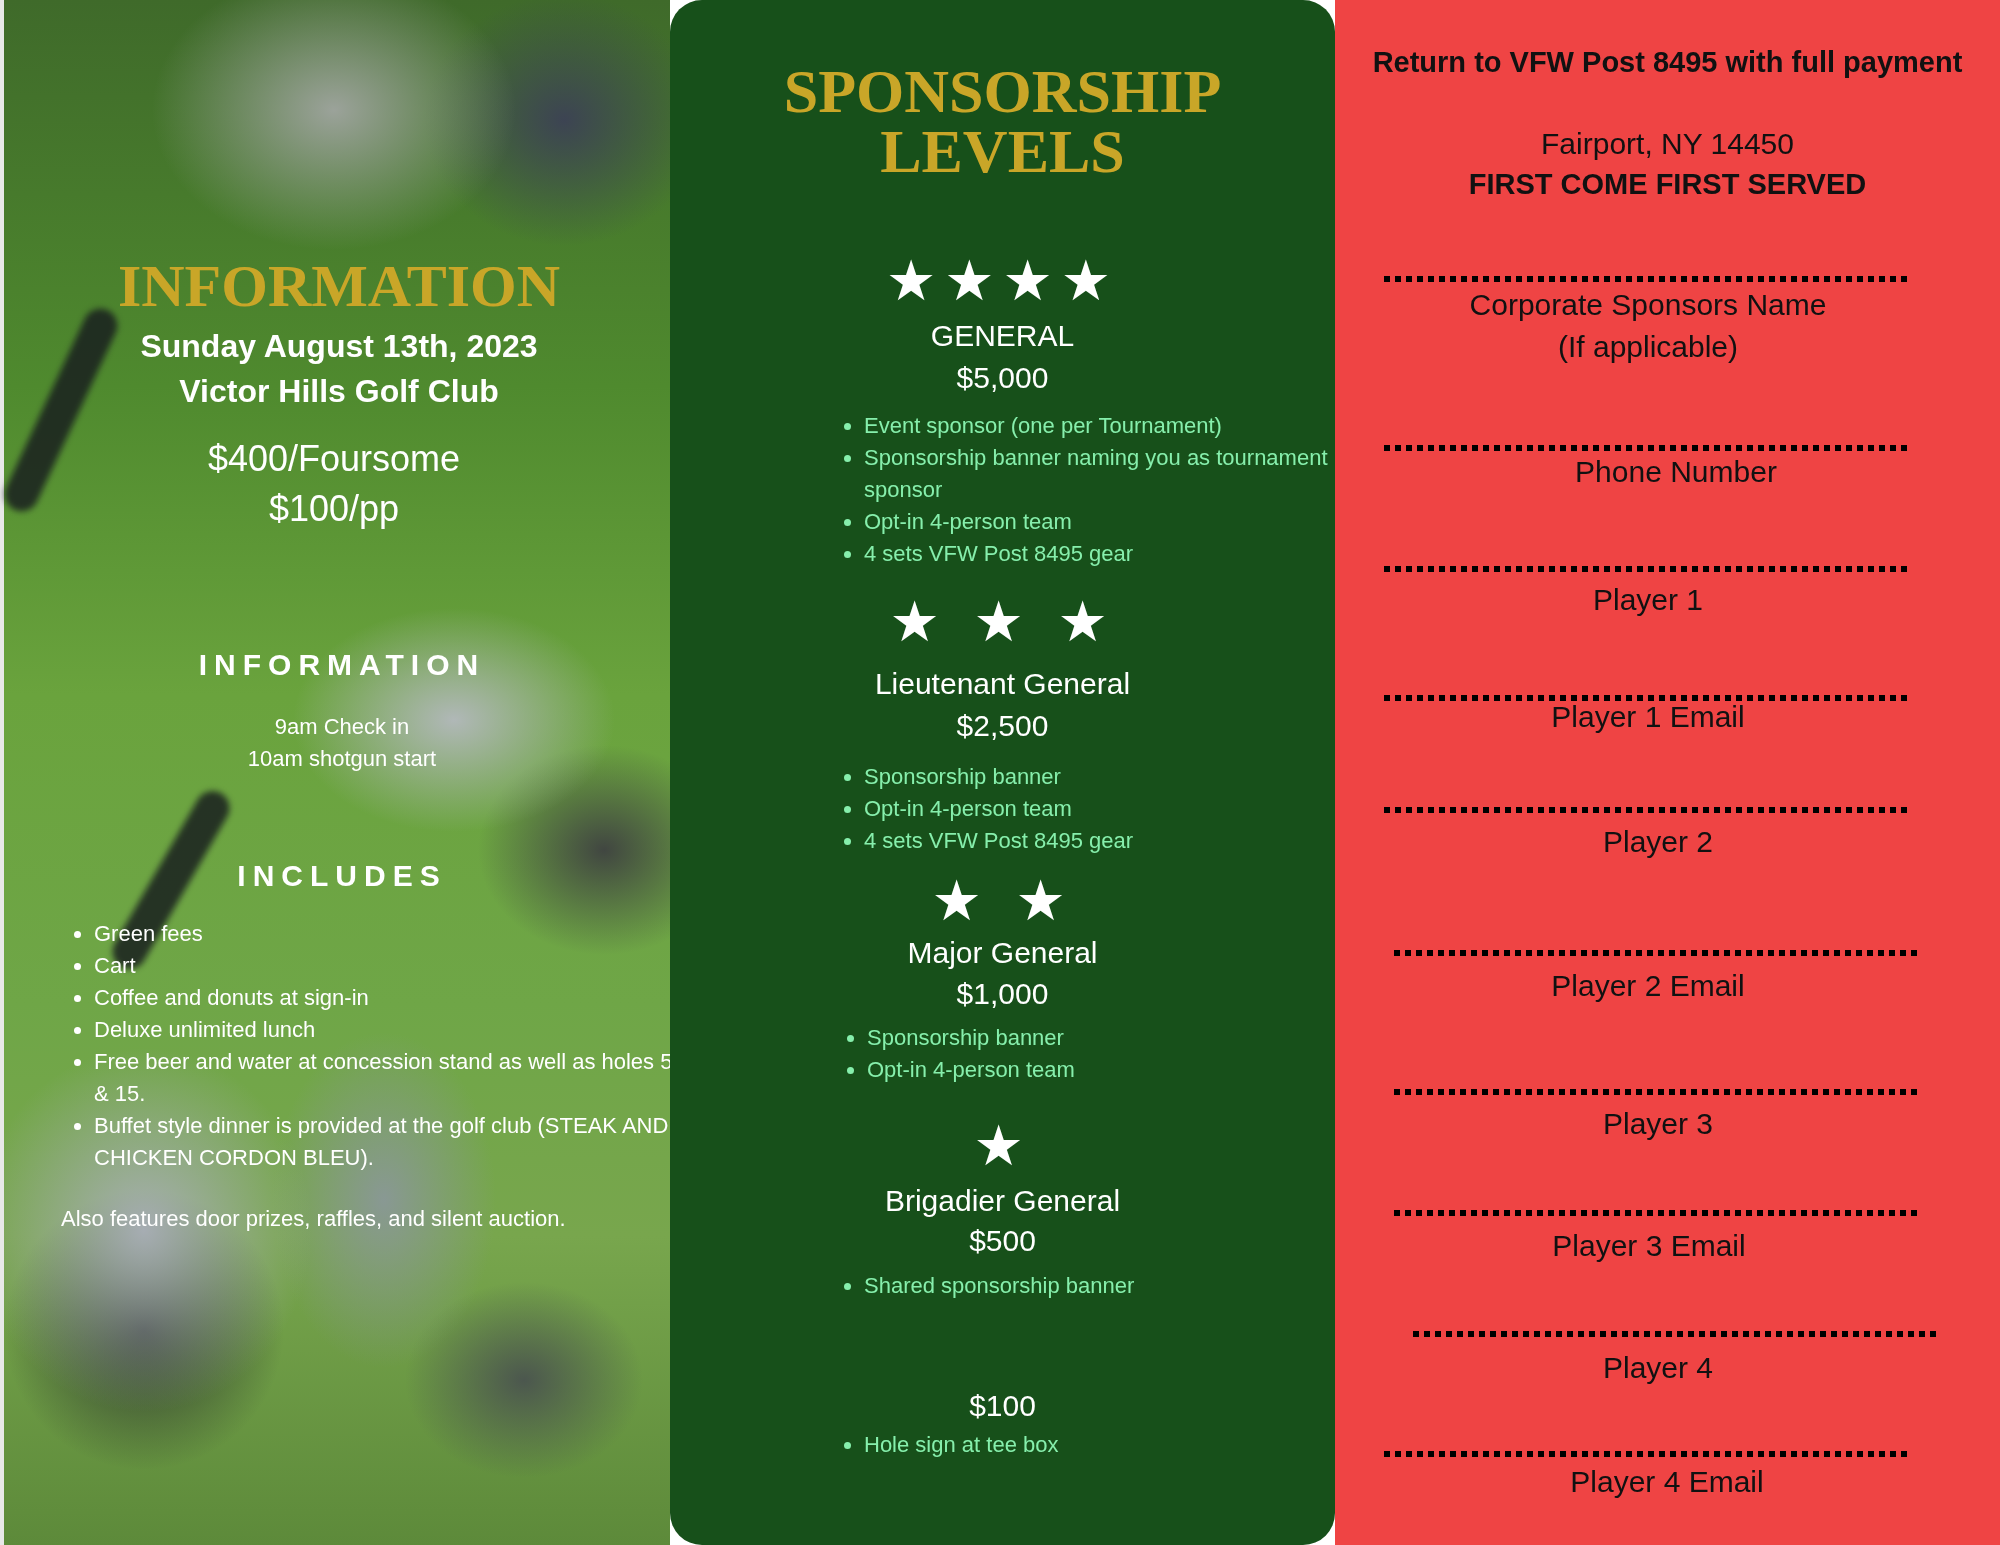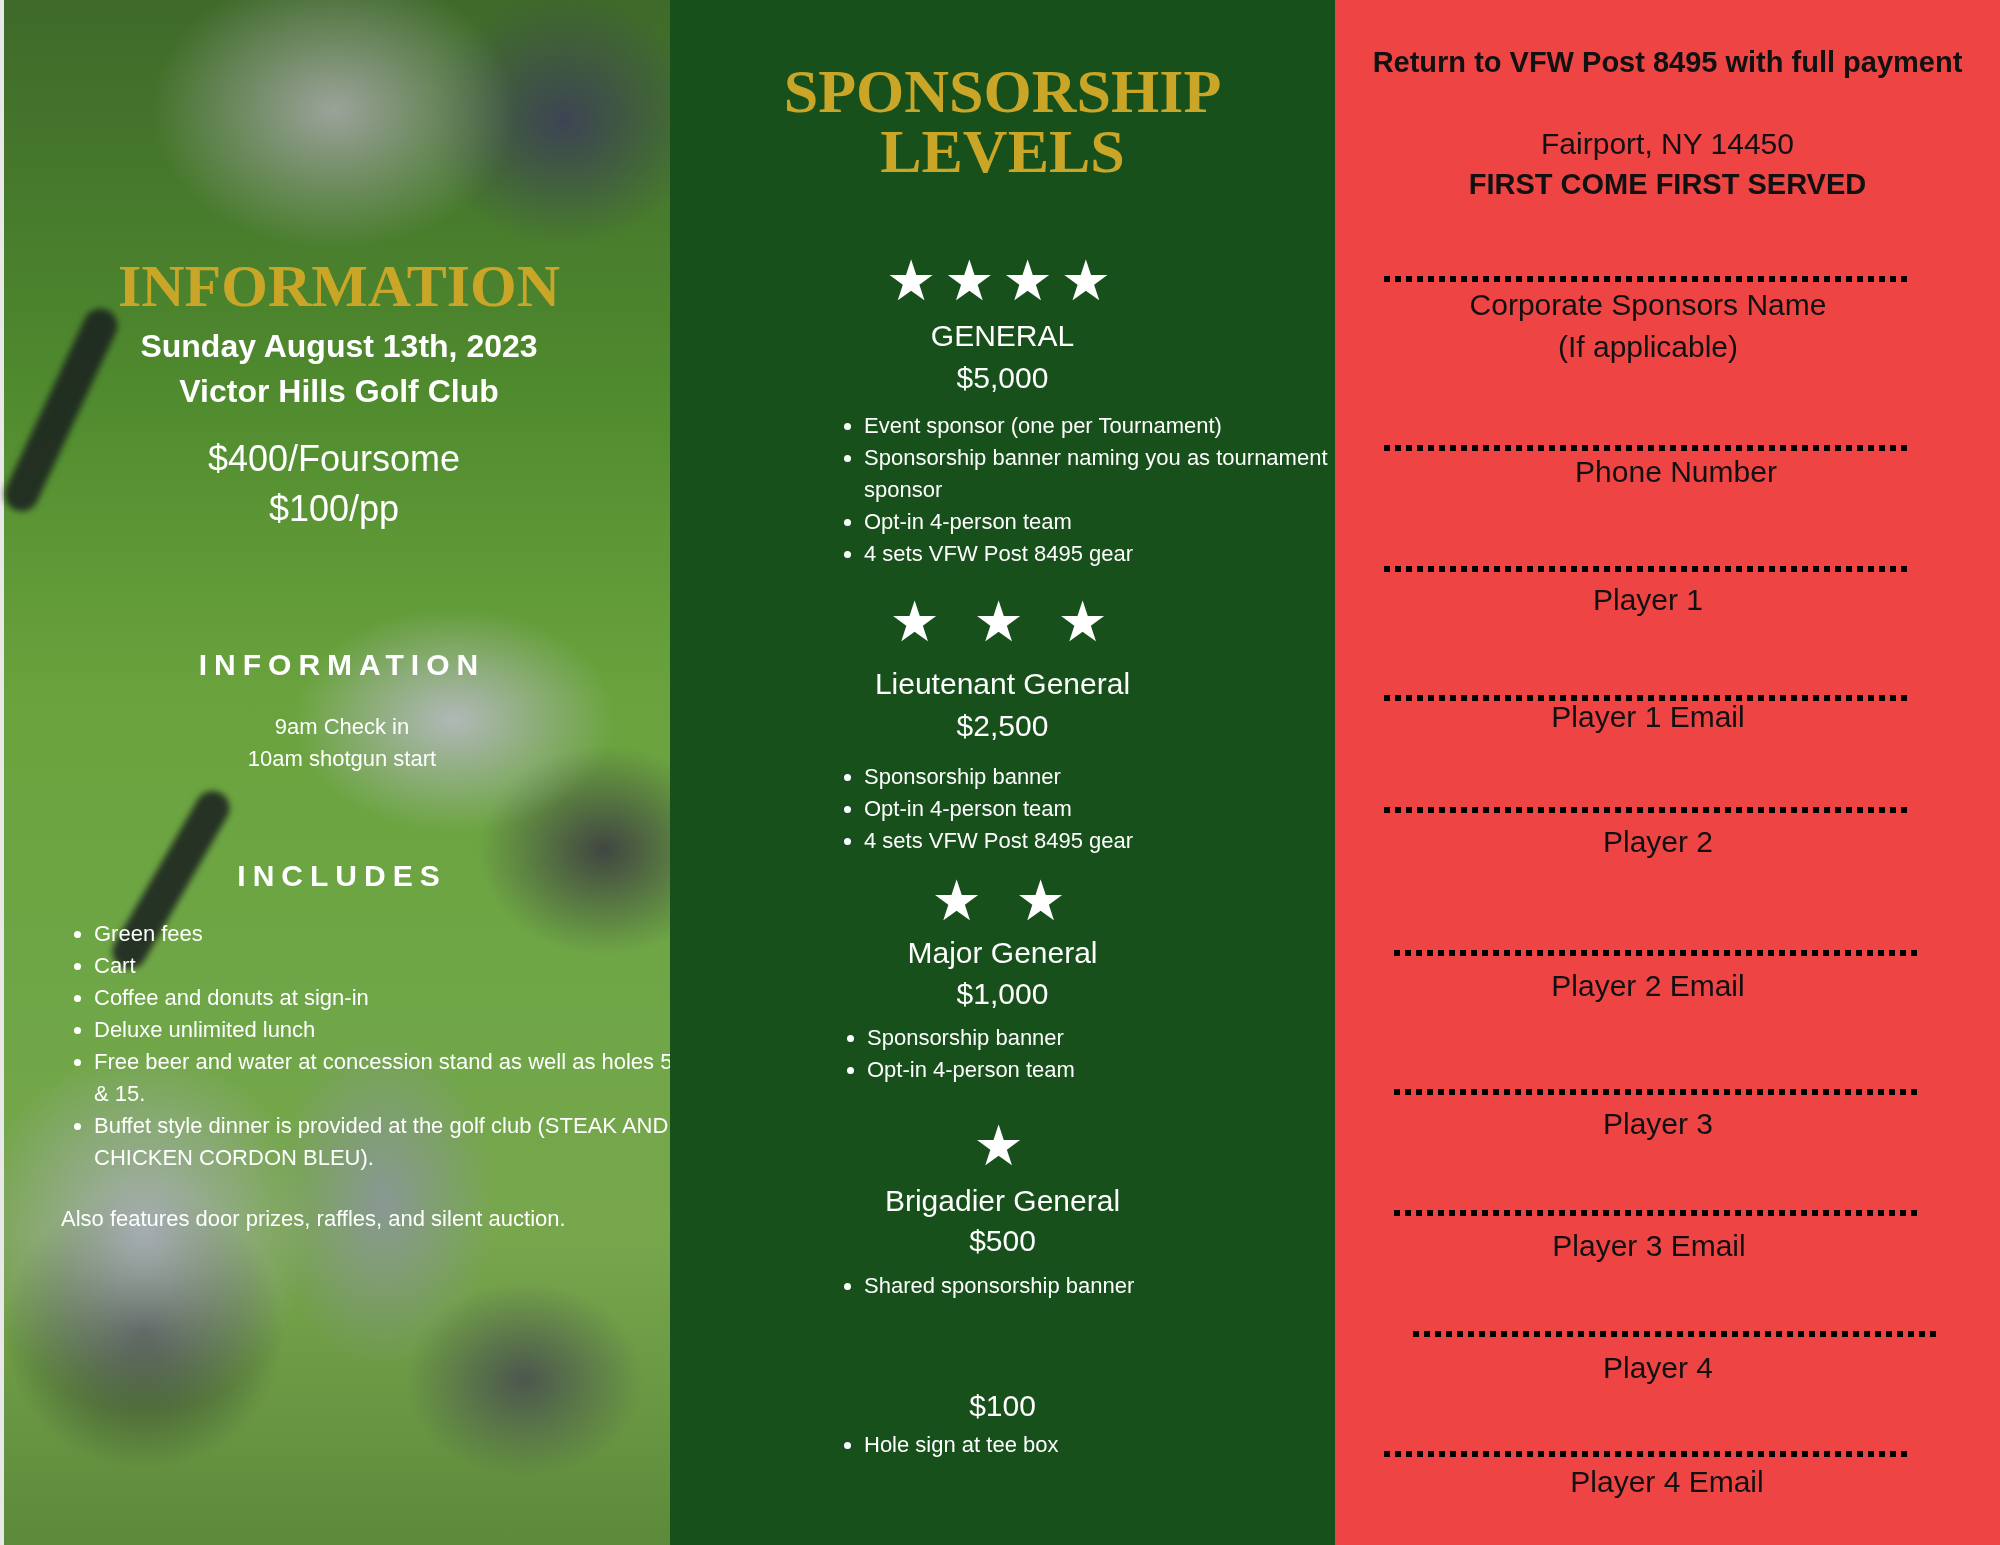--- a/index.html
+++ b/index.html
@@ -44,30 +44,30 @@
   #reg-line2 { left: 0; width: 676px; top: 746px; font-size: 22px; text-align: center; font-family: "Liberation Sans", sans-serif; }
   #inc-title { left: 0; width: 676px; top: 852px; font-size: 30px; font-weight: bold; letter-spacing: 7px; text-align: center; font-family: "Liberation Sans", sans-serif; margin-top: 7px; }
   #inc-list {
     left: 58px; top: 918px; width: 580px; margin: 0; padding: 0 0 0 32px;
     font-size: 22px; line-height: 32px; font-family: "Liberation Sans", sans-serif;
   }
   #inc-list li { padding-left: 0; }
   #inc-extra { left: 57px; top: 1206px; font-size: 22px; font-family: "Liberation Sans", sans-serif; }
 
   
-  #middle { left: 670px; width: 665px; background: #17501A; }
+  #middle { left: 670px; width: 665px; background: #17501A; border-radius: 32px; }
   .mid-c { position: absolute; left: 0; width: 665px; text-align: center; color: #fff; font-family: "Liberation Sans", sans-serif; }
   #spons-title1 { top: 56px; font-size: 62px; font-family: "Liberation Serif", serif; font-weight: bold; color: #C9A628; }
   #spons-title2 { top: 116px; font-size: 62px; font-family: "Liberation Serif", serif; font-weight: bold; color: #C9A628; }
   .stars { font-size: 56px; line-height: 56px; letter-spacing: 8px; font-family: "DejaVu Sans", sans-serif; }
   .tier-name { font-size: 30px; }
   .tier-price { font-size: 30px; }
   .tier-list {
     position: absolute; left: 168px; margin: 0; padding: 0 0 0 26px;
-    color: #ffffff; font-size: 22px; line-height: 32px; font-family: "Liberation Sans", sans-serif;
+    color: #86efac; font-size: 22px; line-height: 32px; font-family: "Liberation Sans", sans-serif;
   }
 
   
   #right { left: 1335px; width: 665px; background: #ef4444; }
   .r-c { position: absolute; left: 0; width: 665px; text-align: center; color: #111; font-family: "Liberation Sans", sans-serif; }
   #ret-line { top: 46px; font-size: 29px; font-weight: bold; }
   #addr1 { top: 86px; font-size: 30px; }
   #addr2 { top: 127px; font-size: 30px; }
   #fcfs { top: 168px; font-size: 29px; font-weight: bold; }
   .dots {

